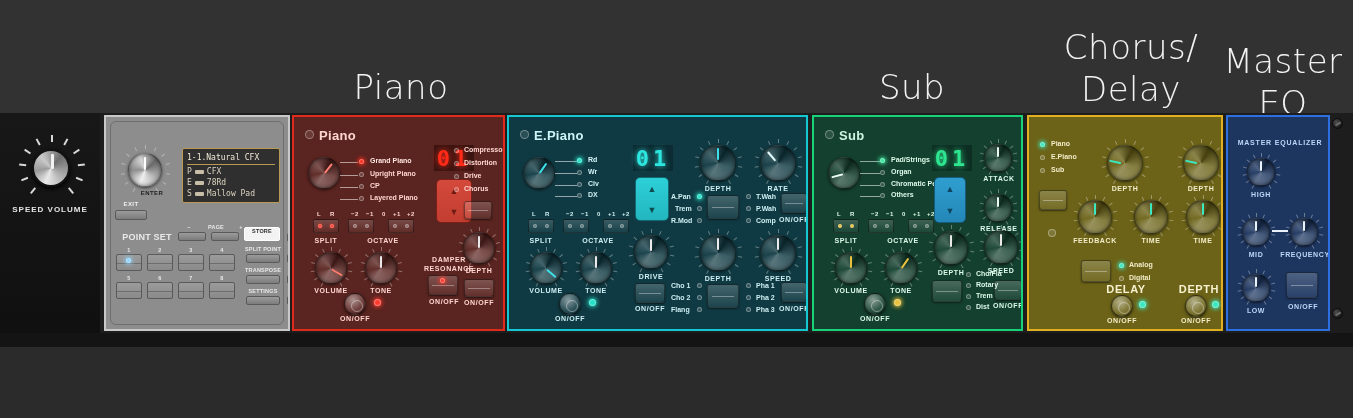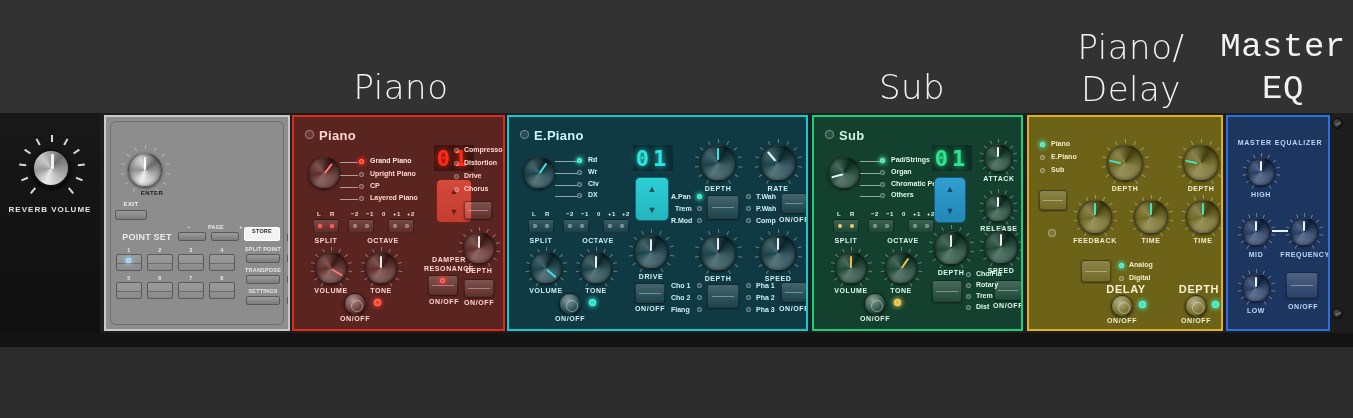--- a/index.html
+++ b/index.html
@@ -185,23 +185,23 @@
           text-align:center; letter-spacing:.2px; }
   .lswhite{ position:absolute; font-size:5.5px; color:#e8e8e8; font-weight:bold;
             text-align:center; letter-spacing:.2px;}
 </style>
 </head>
 <body>
 
 <div id="banner">
   <div class="hdr" style="left:292px;width:218px;top:66px;">Piano Section</div>
   <div class="hdr" style="left:812px;width:200px;top:66px;">Sub Section</div>
-  <div class="hdr" style="left:1036px;width:190px;top:26px;">Piano/
+  <div class="hdr" style="left:1036px;width:190px;top:26px;">Chorus/
 Delay</div>
-  <div class="hdr" style="left:1218px;width:130px;top:26px;font-family:Liberation Mono, monospace;">Master
+  <div class="hdr" style="left:1218px;width:130px;top:40px;">Master
 EQ</div>
 </div>
 
 <div id="panelstrip"></div>
 <div id="bottombar"></div>
 
 <div class="screw" style="left:20px;top:120px;"></div>
 <div class="screw" style="left:20px;top:292px;"></div>
 <div class="screw" style="left:1332px;top:118px;"></div>
 <div class="screw" style="left:1332px;top:308px;"></div>
@@ -214,21 +214,21 @@
       <i style="transform: rotate(-56deg);"></i>
       <i style="transform: rotate(-28deg);"></i>
       <i style="transform: rotate(0deg);"></i>
       <i style="transform: rotate(28deg);"></i>
       <i style="transform: rotate(56deg);"></i>
       <i style="transform: rotate(84deg);"></i>
       <i style="transform: rotate(112deg);"></i>
       <i style="transform: rotate(140deg);"></i>
     </div>
   <div class="mvknob"></div>
-  <div class="mvlabel">REVERB VOLUME</div>
+  <div class="mvlabel">SPEED VOLUME</div>
 </div>
 
 <div class="section" id="liveset" style="left:104px;width:186px;border-color:#c9c9c9;background:#8d8d8d;">
   <div class="sec-inner" style="background:#8d8d8d;border:1px solid #6f6f6f;"></div>
 
   <div class="knobring" style="left:14px;top:28px;width:50px;height:50px;">
       <i style="transform-origin: 0.5px 25px; transform: rotate(-150deg);"></i>
       <i style="transform-origin: 0.5px 25px; transform: rotate(-125deg);"></i>
       <i style="transform-origin: 0.5px 25px; transform: rotate(-100deg);"></i>
       <i style="transform-origin: 0.5px 25px; transform: rotate(-75deg);"></i>
@@ -243,20 +243,38 @@
       <i style="transform-origin: 0.5px 25px; transform: rotate(150deg);"></i>
     </div>
   <div class="knob" style="left:22px;top:36px;width:34px;height:34px;background:conic-gradient(from 200deg,#efefef,#8f8f8f 70deg,#d6d6d6 140deg,#6a6a6a 210deg,#c2c2c2 300deg,#efefef);">
     <div class="ptr" style="top:3px;height:13px;background:#fff;"></div>
   </div>
   <div class="tiny" style="left:24px;top:73px;width:44px;color:#1e1e1e;text-align:center;">ENTER</div>
 
   <div class="lsbtn" style="left:9px;top:93px;width:32px;height:10px;"></div>
   <div class="tiny" style="left:9px;top:84px;width:32px;color:#efefef;text-align:center;">EXIT</div>
 
+  <div class="lcd">
+    <div class="lcdtitle">1-1.Natural CFX</div>
+    <div class="lcdrow">
+      <span>P</span>
+      <span class="bar"></span>
+      <span>CFX</span>
+    </div>
+    <div class="lcdrow">
+      <span>E</span>
+      <span class="bar"></span>
+      <span>78Rd</span>
+    </div>
+    <div class="lcdrow">
+      <span>S</span>
+      <span class="bar"></span>
+      <span>Mallow Pad</span>
+    </div>
+  </div>
 
   <div class="lswhite" style="left:10px;top:115px;width:62px;font-size:9px;">POINT SET</div>
 
   <div class="lswhite" style="left:95px;top:107px;width:30px;">PAGE</div>
   <div class="lswhite" style="left:76px;top:107px;width:14px;">−</div>
   <div class="lswhite" style="left:128px;top:107px;width:14px;">+</div>
   <div class="lsbtn" style="left:72px;top:115px;width:28px;height:9px;"></div>
   <div class="lsbtn" style="left:105px;top:115px;width:28px;height:9px;"></div>
 
   <div class="lsbtn" style="left:138px;top:110px;width:36px;height:14px;background:#f3f3f3;border-color:#fff;"></div>

